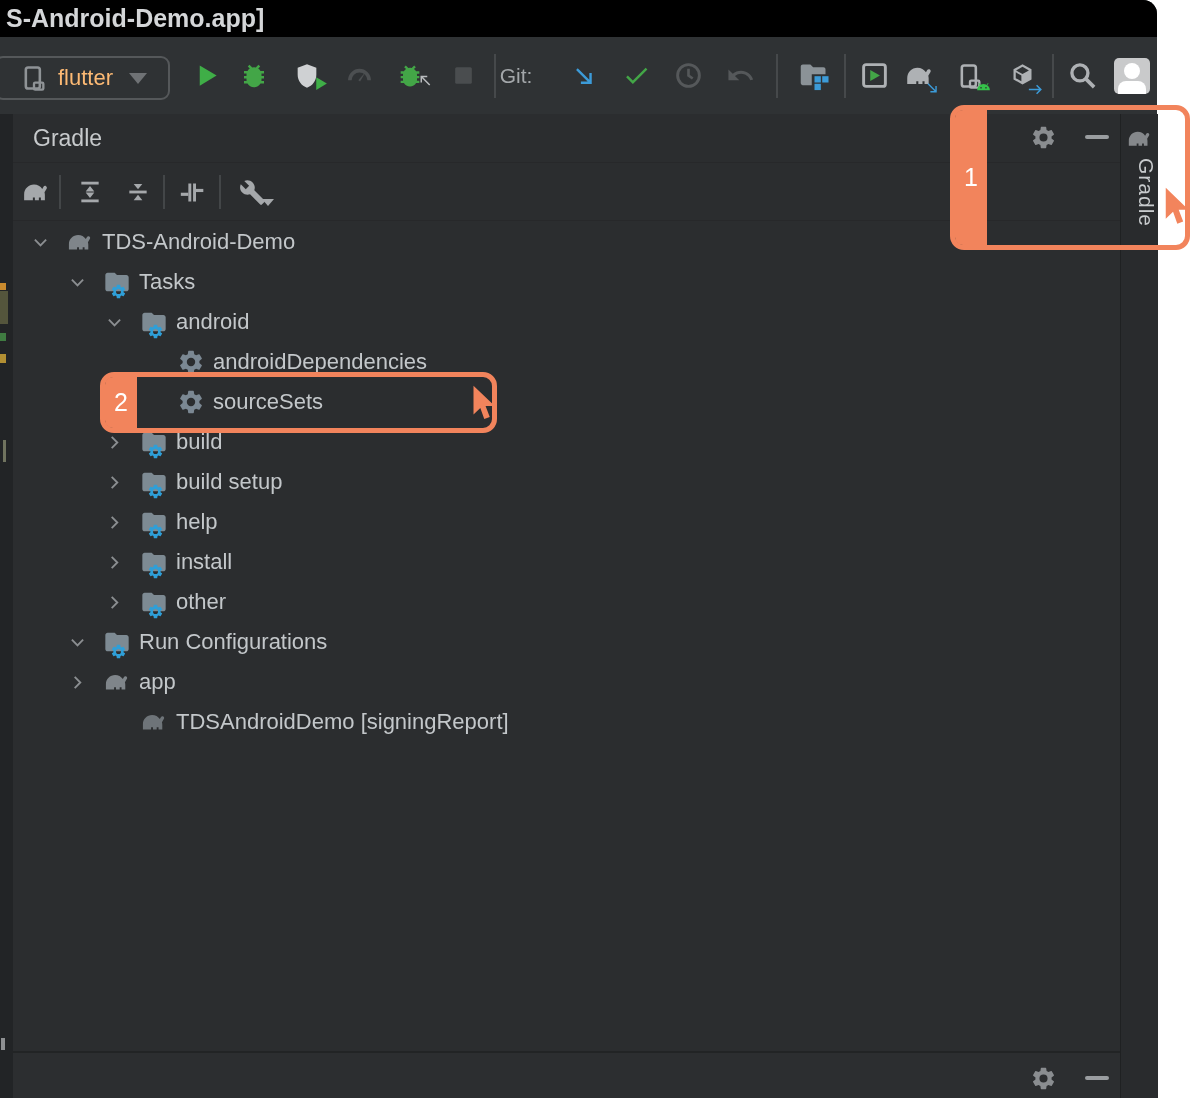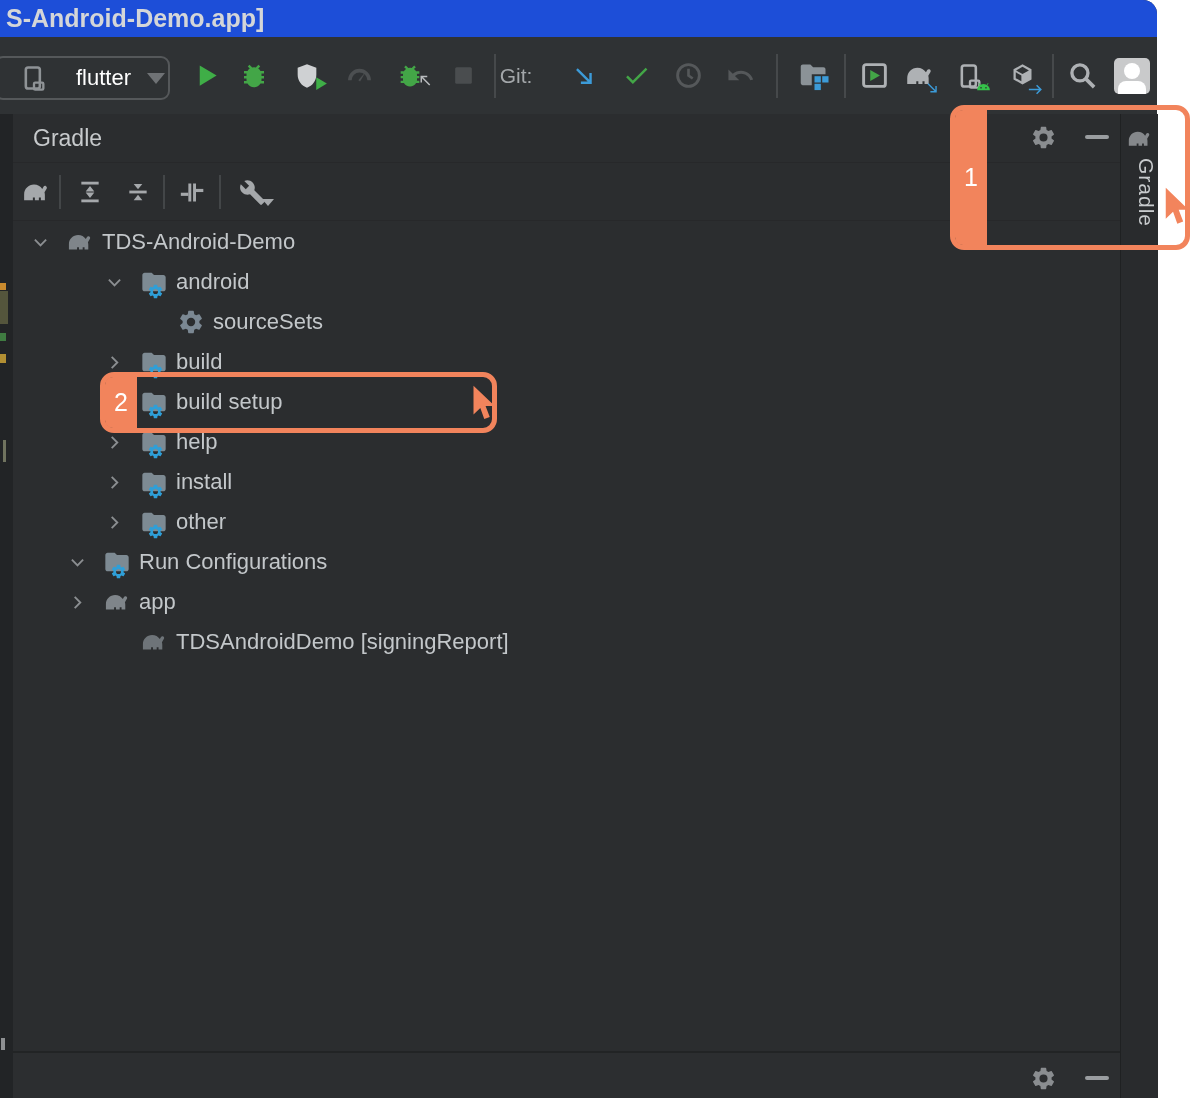--- a/index.html
+++ b/index.html
@@ -3,28 +3,28 @@
 <meta charset="utf-8">
 <style>
   html,body{margin:0;padding:0;background:#ffffff;}
   .stage{position:relative;width:1196px;height:1098px;background:#ffffff;overflow:hidden;
          font-family:"Liberation Sans","DejaVu Sans",sans-serif;}
   .abs{position:absolute;}
 
   
   .ide{left:0;top:0;width:1157px;height:1098px;background:#2c2e30;border-radius:0 14px 0 0;}
 
-  .titlebar{left:0;top:0;width:1157px;height:37px;background:#1d4ed8;border-radius:0 14px 0 0;}
+  .titlebar{left:0;top:0;width:1157px;height:37px;background:#000000;border-radius:0 14px 0 0;}
   .titlebar .title{position:absolute;left:6px;top:0;line-height:37px;font-size:25px;font-weight:bold;color:#d4d6d8;white-space:nowrap;}
 
   .toolbar{left:0;top:37px;width:1157px;height:77px;background:#2f3234;border-bottom:2px solid #232527;}
   .tb-item{position:absolute;top:0;height:77px;display:flex;align-items:center;justify-content:center;}
   .tb-sep{position:absolute;top:17px;width:2px;height:44px;background:#46494b;}
   .device-box{position:absolute;left:-6px;top:19px;width:172px;height:40px;border:2px solid #55585a;border-radius:9px;display:flex;align-items:center;}
-  .device-box .dev-label{color:#ffffff;font-size:22px;margin-left:28px;}
+  .device-box .dev-label{color:#fdba74;font-size:22px;margin-left:10px;}
   .chev-down{width:0;height:0;border-left:9px solid transparent;border-right:9px solid transparent;border-top:11px solid #6f7275;margin-left:16px;}
   .git-label{color:#a3a7aa;font-size:21px;}
   .avatar{width:36px;height:36px;border-radius:5px;background:#c9cacb;position:relative;overflow:hidden;}
   .avatar .head{position:absolute;left:10px;top:5px;width:16px;height:16px;border-radius:50%;background:#ffffff;}
   .avatar .body{position:absolute;left:4px;top:23px;width:28px;height:18px;border-radius:8px 8px 0 0;background:#ffffff;}
 
   
   .sliver{left:0;top:114px;width:13px;height:984px;background:#222426;border-right:1px solid #1a1b1c;}
   .mark{position:absolute;}
 
@@ -363,36 +363,57 @@
         <div class="row ind0">
           <svg class="chev">
               <use href="#sy-chev-d" width="15" height="15"></use>
             </svg>
           <svg class="tree-icon eleph">
               <use href="#sy-eleph" width="28" height="28"></use>
             </svg>
           <span class="lbl">TDS-Android-Demo</span>
         </div>
 
-
-        <div class="row ind2">
+        <div class="row ind1">
           <svg class="chev">
               <use href="#sy-chev-d" width="15" height="15"></use>
             </svg>
           <span class="tree-icon fold">
               <svg width="28" height="28">
                 <use href="#sy-folder" width="28" height="28"></use>
               </svg>
               <svg class="badge">
                 <use href="#sy-gear" width="17" height="17"></use>
               </svg>
             </span>
+          <span class="lbl">Tasks</span>
+        </div>
+
+        <div class="row ind2">
+          <svg class="chev">
+              <use href="#sy-chev-d" width="15" height="15"></use>
+            </svg>
+          <span class="tree-icon fold">
+              <svg width="28" height="28">
+                <use href="#sy-folder" width="28" height="28"></use>
+              </svg>
+              <svg class="badge">
+                <use href="#sy-gear" width="17" height="17"></use>
+              </svg>
+            </span>
           <span class="lbl">android</span>
         </div>
 
+        <div class="row ind3">
+          <span class="no-chev"></span>
+          <svg class="tree-icon gear-task">
+              <use href="#sy-gear" width="28" height="28"></use>
+            </svg>
+          <span class="lbl">androidDependencies</span>
+        </div>
 
 
         <div class="row ind3">
           <span class="no-chev"></span>
           <svg class="tree-icon gear-task">
               <use href="#sy-gear" width="28" height="28"></use>
             </svg>
           <span class="lbl">sourceSets</span>
         </div>
 

